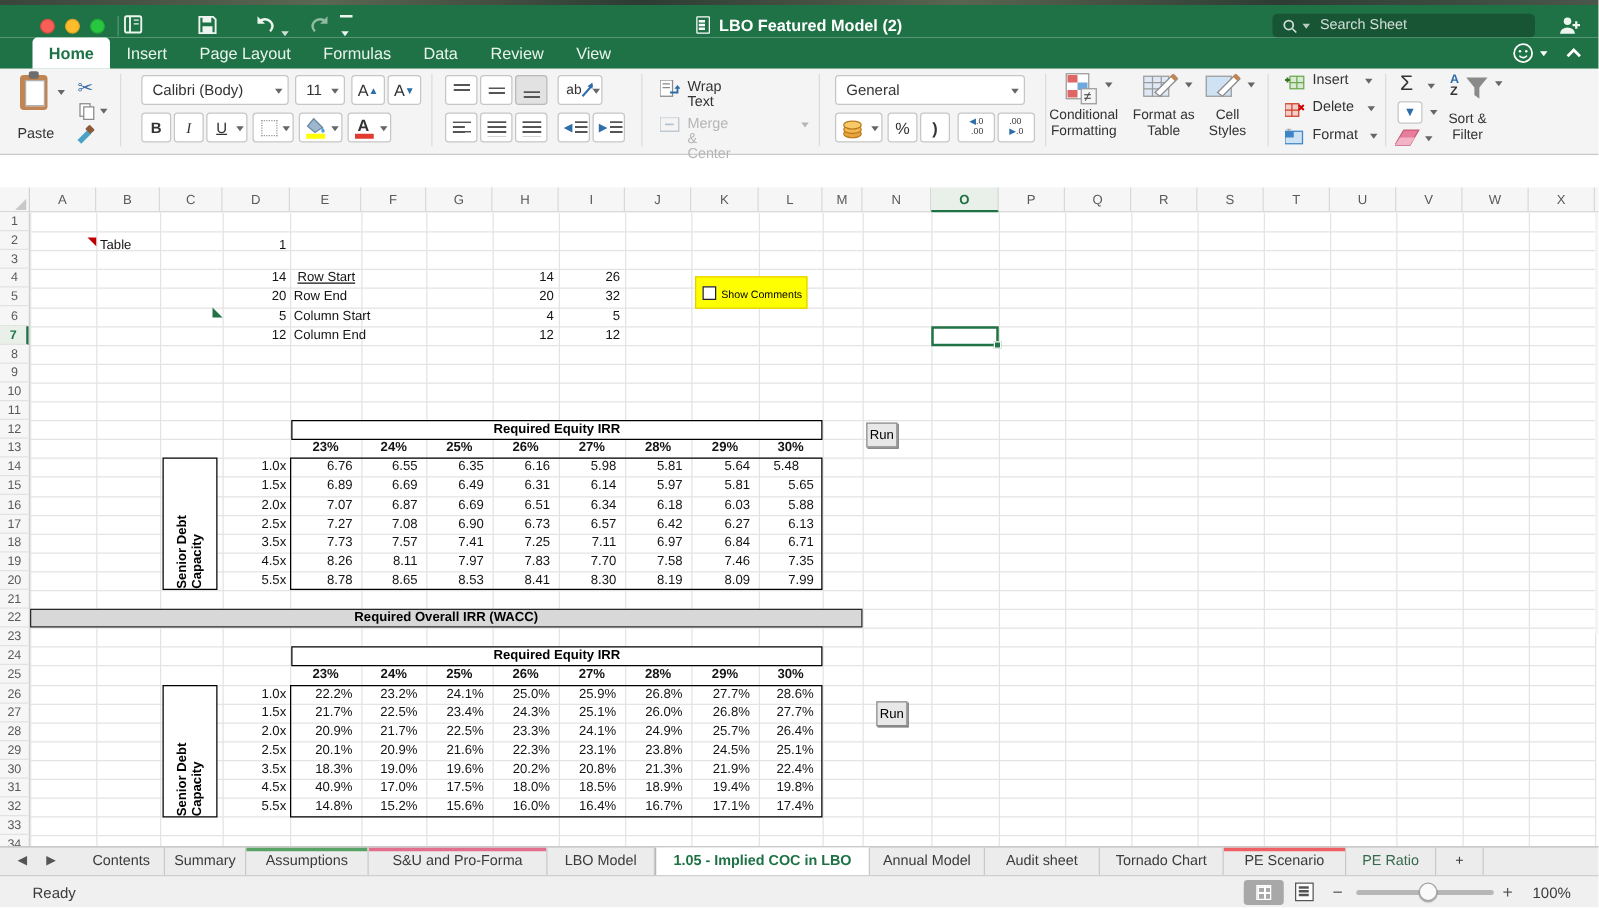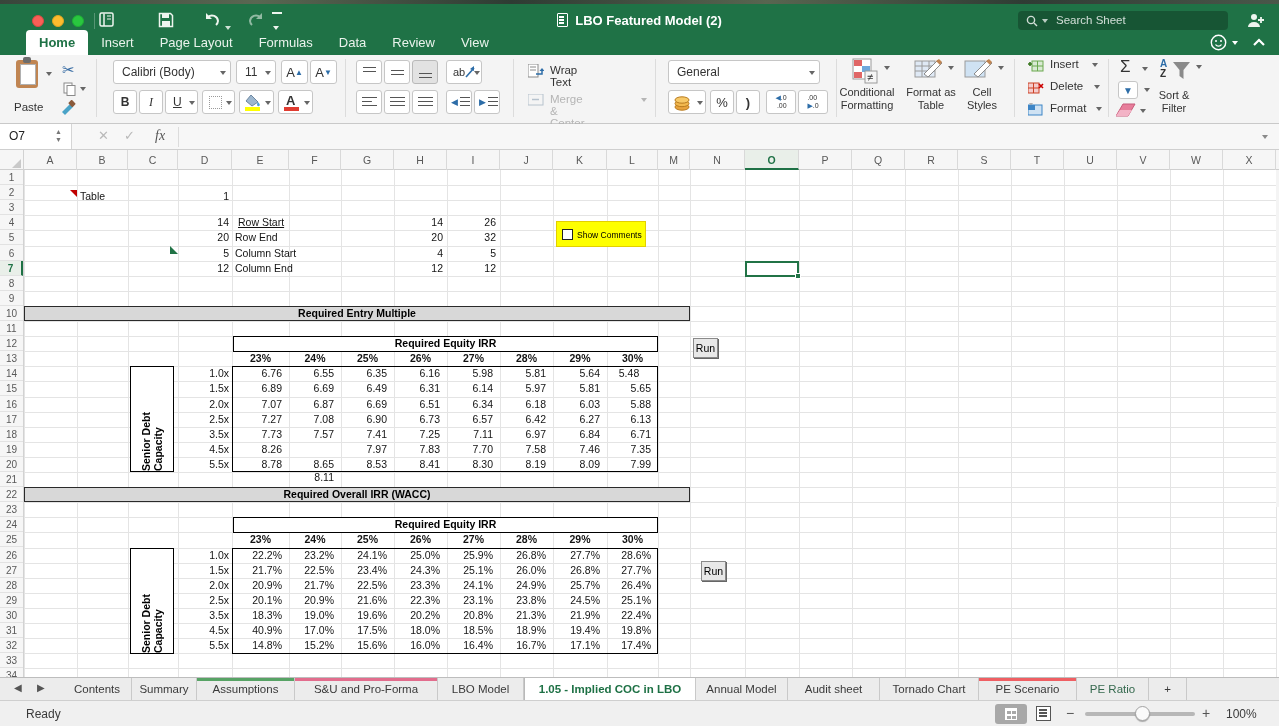--- a/index.html
+++ b/index.html
@@ -443,32 +443,20 @@
     <div class="abs" style="left:1160px;top:4px">
       <div style="position:absolute;left:0;top:0;font-size:10px;font-weight:bold;color:#2d6da8;line-height:10px">A<br><span style="color:#333">Z</span></div>
       <svg class="abs" style="left:12px;top:2px" width="20" height="20">
           <path d="M1 1 h17 l-6.5 8 v9 l-4 -3 v-6 z" fill="#8a8a8a"></path>
         </svg>
       <div class="caret abs" style="left:36px;top:6px"></div>
     </div>
     <div class="rlabel2" style="left:1146px;top:34px;width:56px">Sort &amp; Filter</div>
   </div>
 
-  <div id="formulabar" class="abs">
-    <div id="name-box">
-      <span class="val">O7</span>
-      <div class="stepper">▲<br>▼</div>
-    </div>
-    <div class="fbtn" style="left:98px">✕</div>
-    <div class="fbtn" style="left:124px">✓</div>
-    <div class="fbtn" style="left:155px" id="fx-label"><span>fx</span></div>
-    <div class="fsep" style="left:178px"></div>
-    <div class="abs" style="left:185px;top:0;width:1070px;height:25px"></div>
-    <div class="caret abs" style="left:1262px;top:11px;border-top-color:#8a8a8a"></div>
-  </div>
 
   <div id="colheads" class="abs">
     <div id="corner"></div>
   <div class="colhead" style="left: 24px; width: 53px;">A</div>
       <div class="colhead" style="left: 77px; width: 51px;">B</div>
       <div class="colhead" style="left: 128px; width: 50px;">C</div>
       <div class="colhead" style="left: 178px; width: 54px;">D</div>
       <div class="colhead" style="left: 232px; width: 57px;">E</div>
       <div class="colhead" style="left: 289px; width: 52px;">F</div>
       <div class="colhead" style="left: 341px; width: 53px;">G</div>
@@ -620,21 +608,21 @@
         <div class="cell r" style="left: 607px; width: 44px; top: 411.6px;">6.13</div>
         <div class="cell r" style="left: 232px; width: 50px; top: 426.7px;">7.73</div>
         <div class="cell r" style="left: 289px; width: 45px; top: 426.7px;">7.57</div>
         <div class="cell r" style="left: 341px; width: 46px; top: 426.7px;">7.41</div>
         <div class="cell r" style="left: 394px; width: 46px; top: 426.7px;">7.25</div>
         <div class="cell r" style="left: 447px; width: 46px; top: 426.7px;">7.11</div>
         <div class="cell r" style="left: 500px; width: 46px; top: 426.7px;">6.97</div>
         <div class="cell r" style="left: 553px; width: 47px; top: 426.7px;">6.84</div>
         <div class="cell r" style="left: 607px; width: 44px; top: 426.7px;">6.71</div>
         <div class="cell r" style="left: 232px; width: 50px; top: 441.8px;">8.26</div>
-        <div class="cell r" style="left: 289px; width: 45px; top: 441.8px; margin-top: 28px;">8.11</div>
+        <div class="cell r" style="left: 289px; width: 45px; top: 441.8px;">8.11</div>
         <div class="cell r" style="left: 341px; width: 46px; top: 441.8px;">7.97</div>
         <div class="cell r" style="left: 394px; width: 46px; top: 441.8px;">7.83</div>
         <div class="cell r" style="left: 447px; width: 46px; top: 441.8px;">7.70</div>
         <div class="cell r" style="left: 500px; width: 46px; top: 441.8px;">7.58</div>
         <div class="cell r" style="left: 553px; width: 47px; top: 441.8px;">7.46</div>
         <div class="cell r" style="left: 607px; width: 44px; top: 441.8px;">7.35</div>
         <div class="cell r" style="left: 232px; width: 50px; top: 456.9px;">8.78</div>
         <div class="cell r" style="left: 289px; width: 45px; top: 456.9px;">8.65</div>
         <div class="cell r" style="left: 341px; width: 46px; top: 456.9px;">8.53</div>
         <div class="cell r" style="left: 394px; width: 46px; top: 456.9px;">8.41</div>
@@ -718,21 +706,20 @@
     <div id="red-flag"></div>
     <div class="cell" style="left:80px;top:189px">Table</div>
     <div class="cell r" style="left:178px;top:189px;width:51px">1</div>
     <div id="green-flag"></div>
 
     <div id="comments-note">
       <div id="comments-checkbox"></div>
       <div id="comments-label">Show Comments</div>
     </div>
 
-    <div class="section-bar" style="top:306px">Required Entry Multiple</div>
     <div class="matrix-head" style="top:336px">Required Equity IRR</div>
     <div class="run-btn" style="left:693px;top:338px">Run</div>
     <div class="side-box" style="top:366px;height:106px">
       <div class="vlabel">Senior Debt Capacity</div>
     </div>
     <div class="data-box" style="top:366px;height:106px"></div>
 
     <div class="section-bar" style="top:487px">Required Overall IRR (WACC)</div>
     <div class="matrix-head" style="top:517px">Required Equity IRR</div>
     <div class="run-btn" style="left:701px;top:561px">Run</div>

